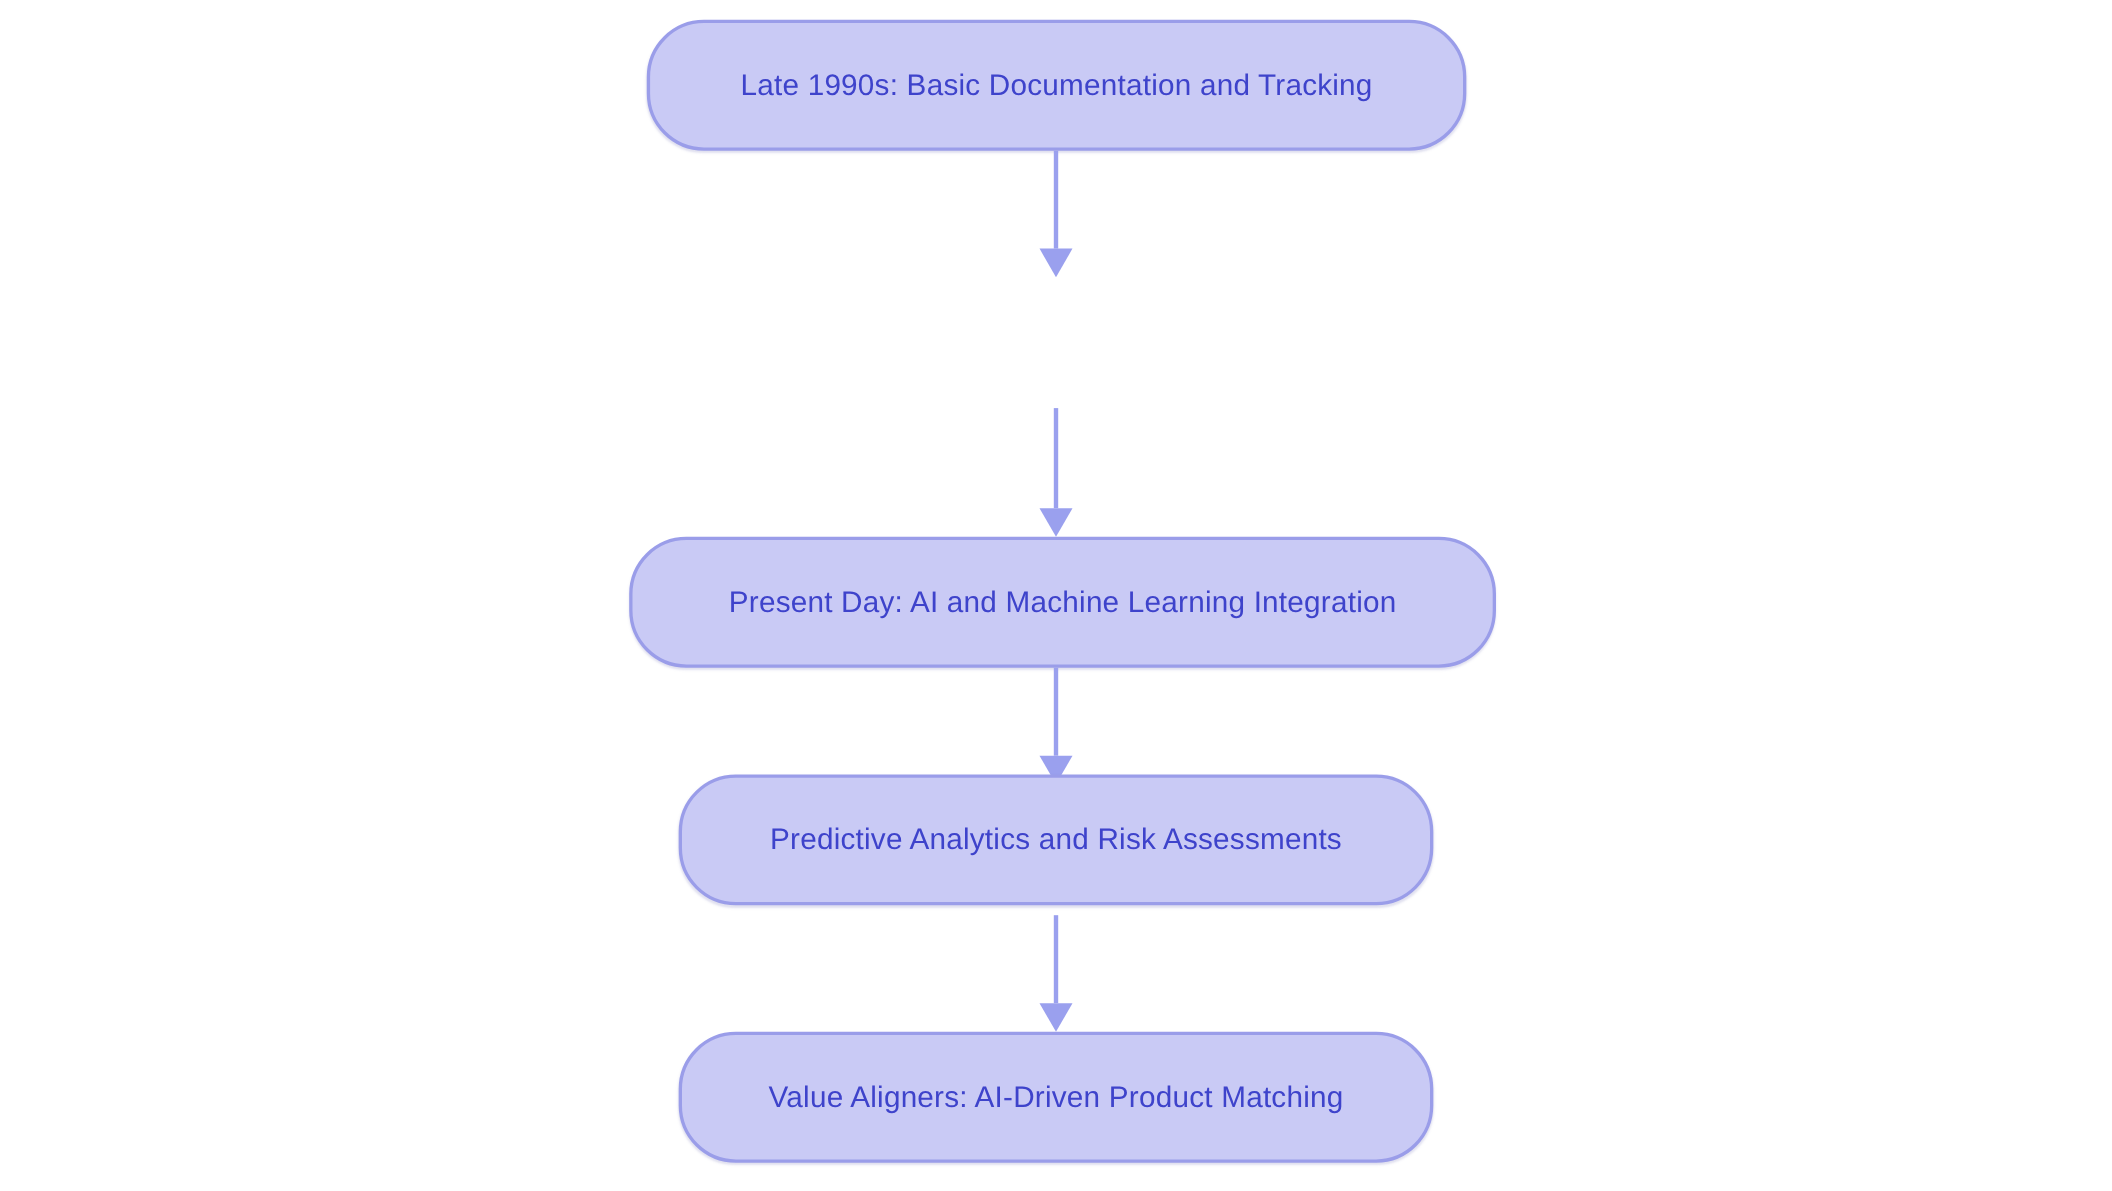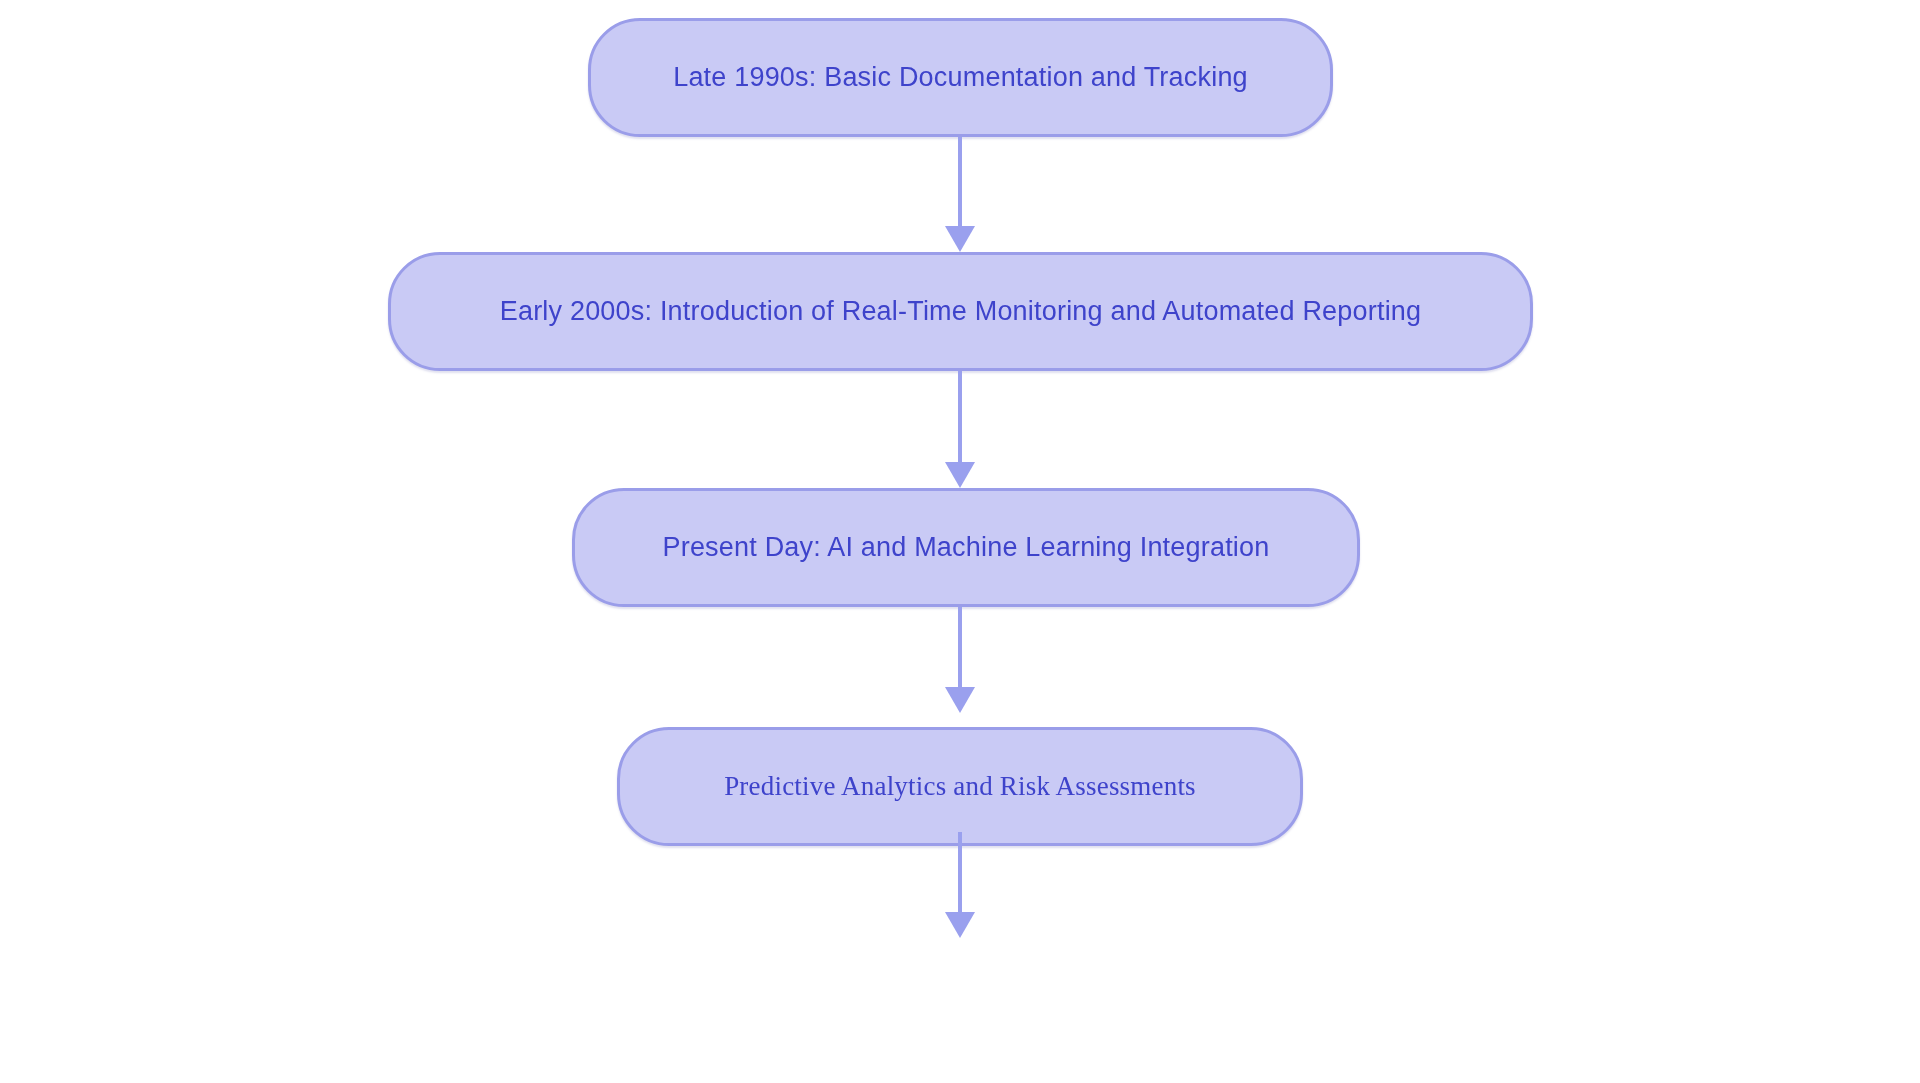--- a/index.html
+++ b/index.html
@@ -28,21 +28,21 @@
     display: flex;
     align-items: center;
     justify-content: center;
     text-align: center;
     padding: 0 30px;
     box-shadow: 0 2px 2px rgba(130, 132, 190, 0.25);
   }
   .n1 { left: 588px;  top: 18px;  width: 745px;  height: 119px; }
   .n2 { left: 388px;  top: 252px; width: 1145px; height: 119px; }
   .n3 { left: 572px;  top: 488px; width: 788px;  height: 119px; }
-  .n4 { left: 617px;  top: 727px; width: 686px;  height: 119px; font-family: Liberation Serif, serif; }
+  .n4 { left: 617px;  top: 704px; width: 686px;  height: 119px; }
   .n5 { left: 617px;  top: 938px; width: 686px;  height: 119px; }
 
   .arrow {
     position: absolute;
     width: 30px;
     display: flex;
     flex-direction: column;
     align-items: center;
     left: 945px;
   }
@@ -69,23 +69,20 @@
 
   <div class="node n1">
     <span>Late 1990s: Basic Documentation and Tracking</span>
   </div>
 
   <div class="arrow a1">
     <div class="shaft"></div>
     <div class="head"></div>
   </div>
 
-  <div class="node n2">
-    <span>Early 2000s: Introduction of Real-Time Monitoring and Automated Reporting</span>
-  </div>
 
   <div class="arrow a2">
     <div class="shaft"></div>
     <div class="head"></div>
   </div>
 
   <div class="node n3">
     <span>Present Day: AI and Machine Learning Integration</span>
   </div>
 
@@ -96,14 +93,17 @@
 
   <div class="node n4">
     <span>Predictive Analytics and Risk Assessments</span>
   </div>
 
   <div class="arrow a4">
     <div class="shaft"></div>
     <div class="head"></div>
   </div>
 
+  <div class="node n5">
+    <span>Value Aligners: AI-Driven Product Matching</span>
+  </div>
 
 </div>
 
 </body></html>

